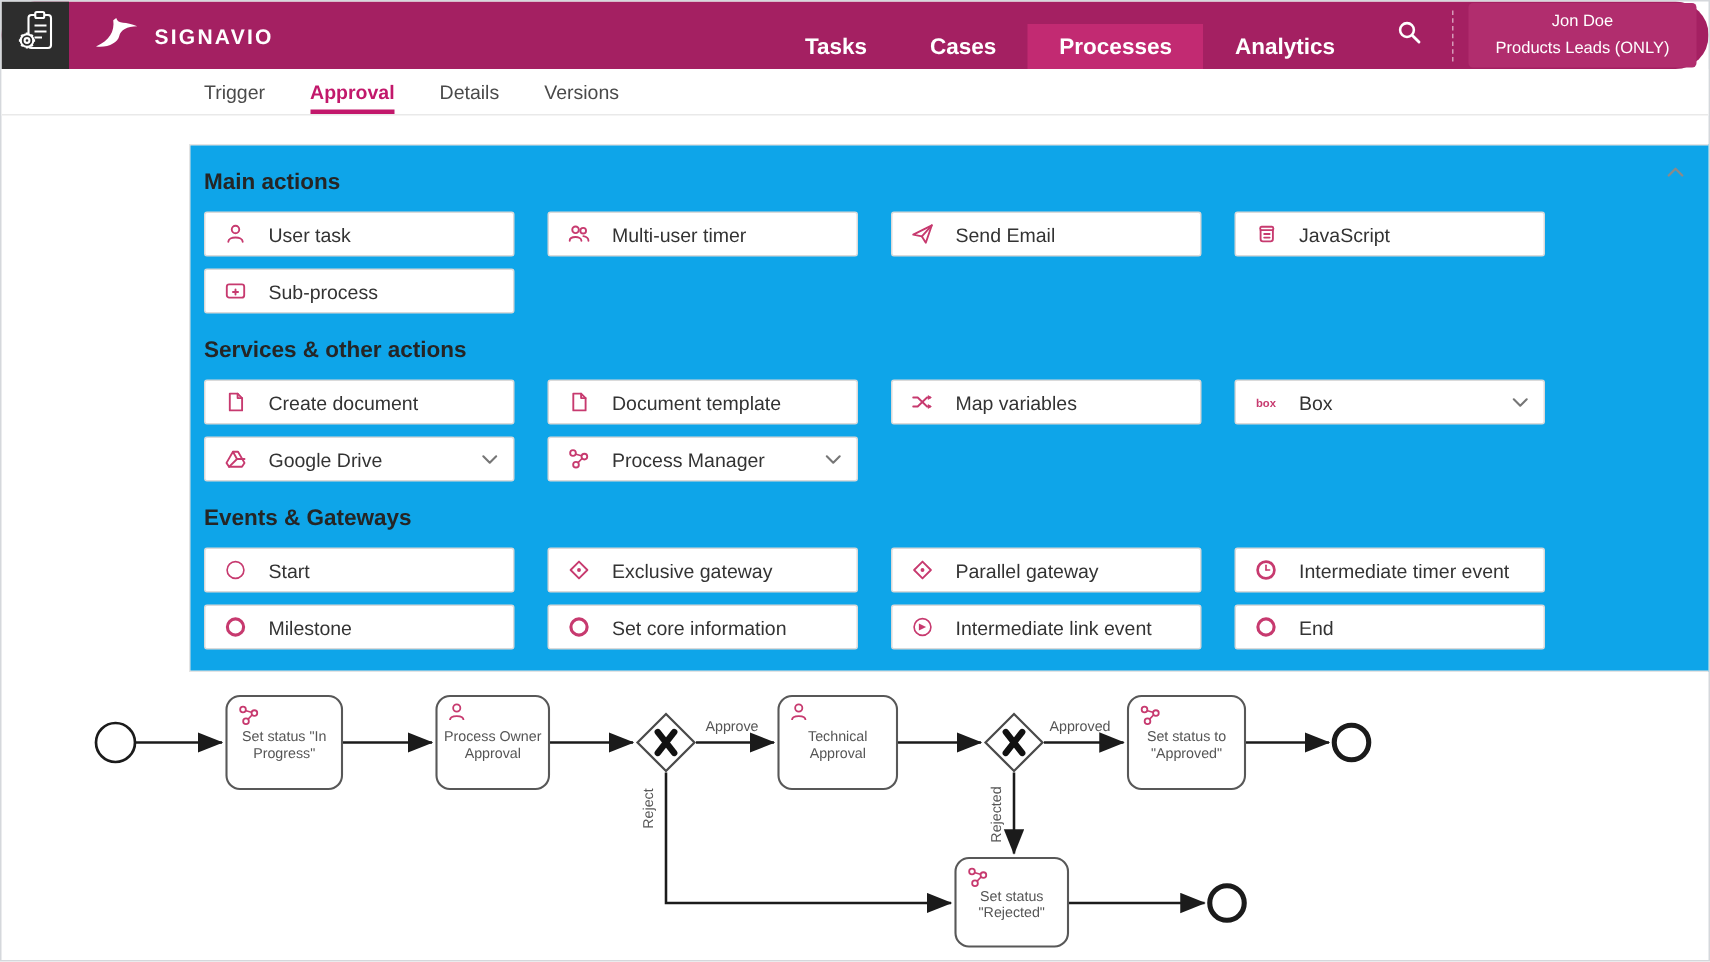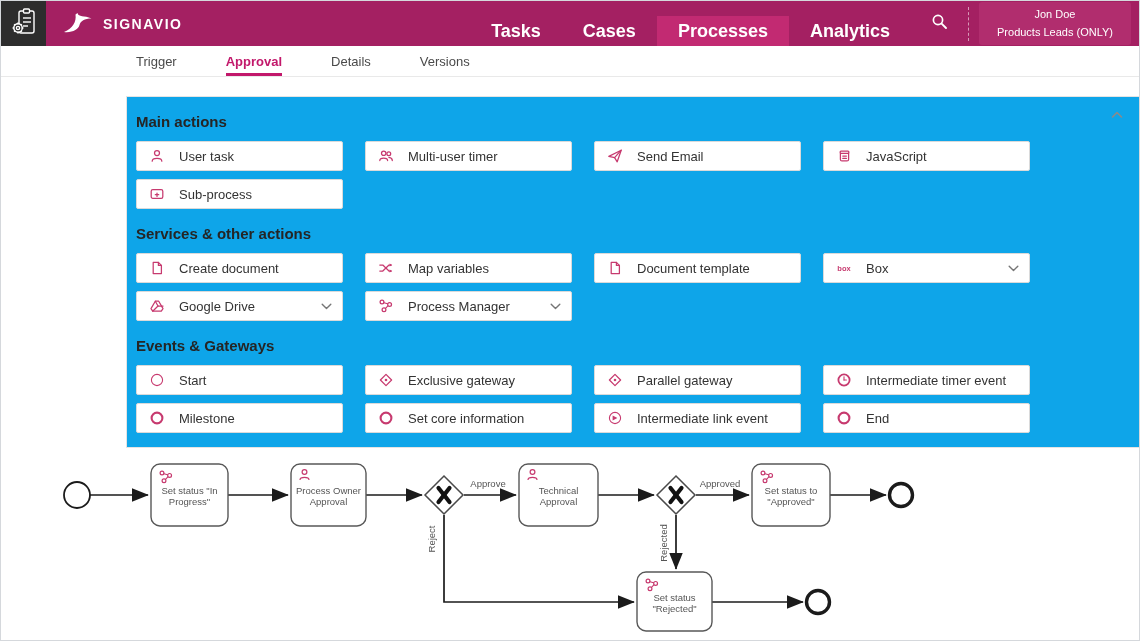--- a/index.html
+++ b/index.html
@@ -4,32 +4,32 @@
 <style>
   * { box-sizing: border-box; margin: 0; padding: 0; }
   html,body { width:1140px; height:641px; overflow:hidden; }
   body {
     font-family: "Liberation Sans", sans-serif;
     background:#fff;
     border:1px solid #d5d8dc;
     position:relative;
   }
   
-  .header { height:45px; background:#A42062; display:flex; align-items:stretch; }
+  .header { height:45px; background:#A42062; display:flex; align-items:stretch;border-radius:22px; }
   .app-square { width:45px; background:#2d2d2d; display:flex; align-items:center; justify-content:center; cursor:pointer; flex:none; }
   .brand { display:flex; align-items:center; margin-left:16px; gap:9px; }
   .brand-name { color:#fff; font-size:14px; font-weight:bold; letter-spacing:1.5px; }
   .nav { margin-left:auto; display:flex; align-items:stretch; }
-  .nav-item { display:flex; align-items:center; padding:0 21px; color:#fff; font-size:18px; font-weight:600; cursor:pointer;margin-top:15px; }
+  .nav-item { display:flex; align-items:center; padding:0 21px; color:#fff; font-size:15px; font-weight:600; cursor:pointer;margin-top:15px; }
   .nav-item.active { background:#C22A72; }
   .search-btn { display:flex; align-items:center; padding:0 20px; cursor:pointer; }
   .header-divider { border-left:1px dashed rgba(255,255,255,.55); height:34px; align-self:center; }
   .user-box { align-self:center; margin:0 8px 0 10px; background:#B12D6E; border-radius:3px; padding:4px 12px; min-width:152px; text-align:center; color:#fff; font-size:11px; line-height:1.55; cursor:pointer; }
   
-  .tabs { height:31px; display:flex; align-items:stretch; padding-left:135px; gap:49px; border-bottom:1px solid #e9e9e9; background:#fff; }
+  .tabs { height:31px; display:flex; align-items:stretch; padding-left:135px; gap:30px; border-bottom:1px solid #e9e9e9; background:#fff; }
   .tab { display:flex; align-items:center; font-size:13px; color:#4a4a4a; cursor:pointer; border-bottom:3px solid transparent; padding-top:3px; }
   .tab.active { color:#C2186B; font-weight:bold; border-bottom-color:#C2186B; }
   
   .panel { position:relative; margin:19px 0 0 125px; width:1016px; background:#0ea5e9; border:1px solid #e4e4e4; padding:14px 10px 6px 9px; }
   .collapse-btn { position:absolute; top:14px; right:18px; cursor:pointer; line-height:0; }
   .section-title { font-size:15px; font-weight:bold; color:#252525; line-height:22px; margin-bottom:8px; }
   .section-title.spaced { margin-top:14px; }
   .btn-row { display:grid; grid-template-columns:repeat(4,207px); gap:22px; margin-bottom:8px; }
   .action-btn { height:30px; background:#fff; border:1px solid #dadada; border-radius:2px; display:flex; align-items:center; padding:0 10px 0 12px; font-size:13px; color:#333; cursor:pointer; }
   .action-btn .a-icon { width:16px; height:16px; flex:none; margin-right:14px; line-height:0; }
@@ -161,33 +161,33 @@
       <div class="btn-row">
         <div class="action-btn">
           <span class="a-icon"><svg width="16" height="16" viewBox="0 0 16 16" fill="none" stroke="#C73A6F" stroke-width="1.25" stroke-linecap="round" stroke-linejoin="round">
               <path d="M4.2 2.4 H9.4 L12.4 5.4 V13.6 H4.2 Z"></path>
               <path d="M9.4 2.4 V5.4 H12.4"></path>
             </svg></span>
           <span class="a-label">Create document</span>
         </div>
         <div class="action-btn">
           <span class="a-icon"><svg width="16" height="16" viewBox="0 0 16 16" fill="none" stroke="#C73A6F" stroke-width="1.25" stroke-linecap="round" stroke-linejoin="round">
+              <path d="M4.2 2.4 H9.4 L12.4 5.4 V13.6 H4.2 Z"></path>
+              <path d="M9.4 2.4 V5.4 H12.4"></path>
+            </svg></span>
+          <span class="a-label">Document template</span>
+        </div>
+        <div class="action-btn">
+          <span class="a-icon"><svg width="16" height="16" viewBox="0 0 16 16" fill="none" stroke="#C73A6F" stroke-width="1.25" stroke-linecap="round" stroke-linejoin="round">
               <path d="M1.8 5 H4.8 L11 11 H13.2"></path>
               <path d="M1.8 11 H4.8 L11 5 H13.2"></path>
               <path d="M11.6 3.4 L14.2 5 L11.6 6.6" fill="#C73A6F" stroke="none"></path>
               <path d="M11.6 9.4 L14.2 11 L11.6 12.6" fill="#C73A6F" stroke="none"></path>
             </svg></span>
           <span class="a-label">Map variables</span>
-        </div>
-        <div class="action-btn">
-          <span class="a-icon"><svg width="16" height="16" viewBox="0 0 16 16" fill="none" stroke="#C73A6F" stroke-width="1.25" stroke-linecap="round" stroke-linejoin="round">
-              <path d="M4.2 2.4 H9.4 L12.4 5.4 V13.6 H4.2 Z"></path>
-              <path d="M9.4 2.4 V5.4 H12.4"></path>
-            </svg></span>
-          <span class="a-label">Document template</span>
         </div>
         <div class="action-btn">
           <span class="a-icon"><svg width="16" height="16" viewBox="0 0 16 16">
               <text x="8" y="11" text-anchor="middle" font-family="Liberation Sans, sans-serif" font-size="7.5" font-weight="bold" fill="#C73A6F">box</text>
             </svg></span>
           <span class="a-label">Box</span>
           <span class="chev"><svg width="11" height="7" viewBox="0 0 11 7">
               <polyline points="1.2,1.2 5.5,5.5 9.8,1.2" fill="none" stroke="#767676" stroke-width="1.4" stroke-linecap="round" stroke-linejoin="round"></polyline>
             </svg></span>
         </div>

